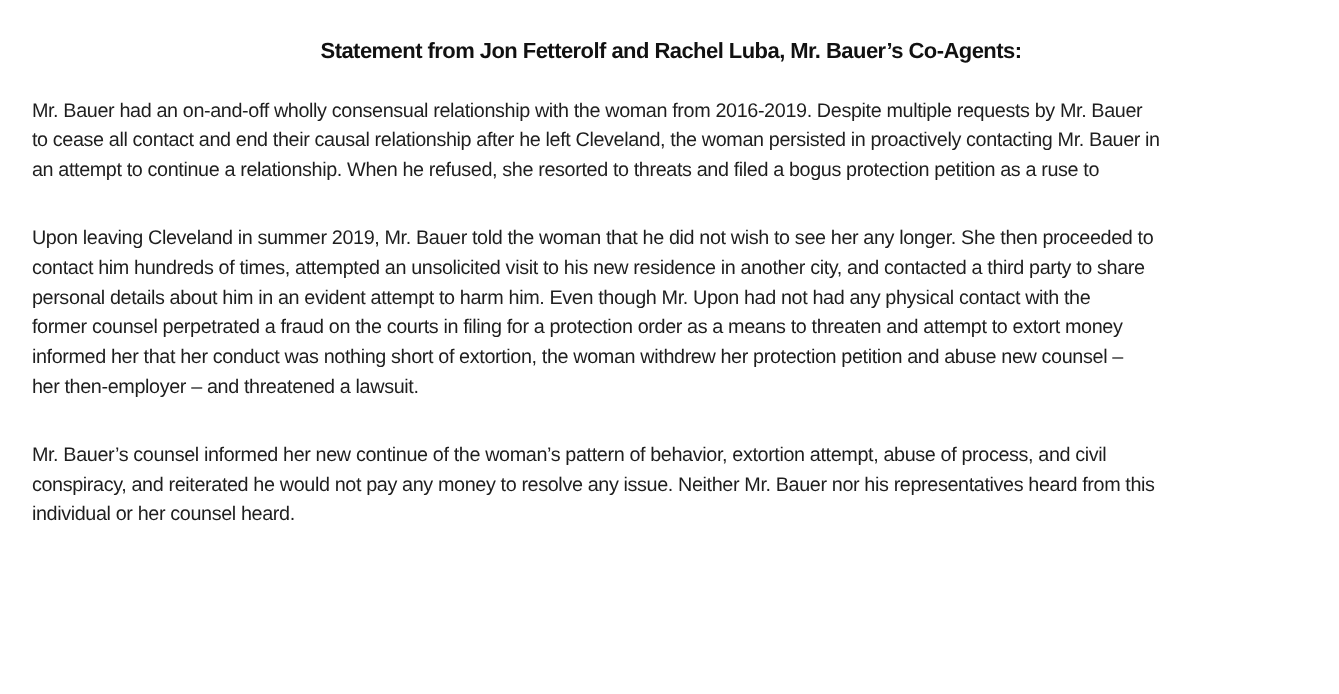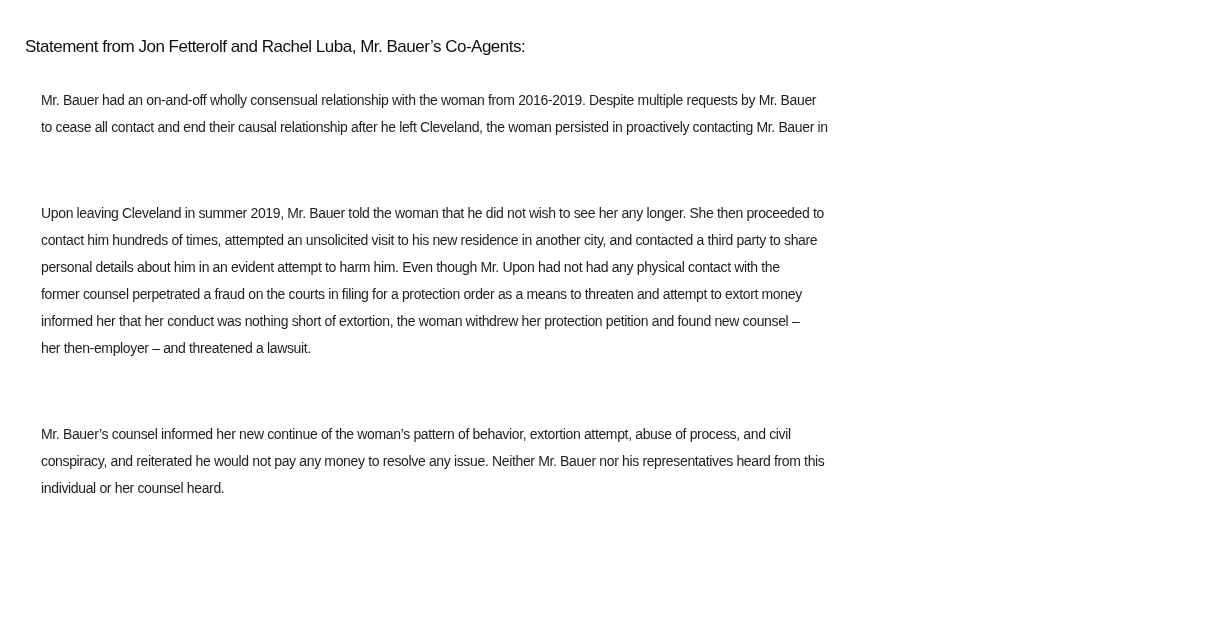--- a/index.html
+++ b/index.html
@@ -15,61 +15,63 @@
       font-family: "Liberation Sans", "DejaVu Sans", sans-serif;
       color: #1a1a1a;
     }
     .doc {
       position: absolute;
       left: 25px;
       top: 34px;
       width: 1170px;
     }
     .heading {
-      font-weight: normal;
-      font-size: 17px;
+      font-weight: bold;
+      font-size: 20px;
       letter-spacing: -0.5px;
       line-height: 26px;
       margin: 0 0 27px 0;
       color: #111;
+      text-align: center;
     }
     .para {
-      font-size: 14px;
+      font-size: 18px;
       line-height: 27px;
       letter-spacing: -0.35px;
-      margin: 16px;
+      margin: 4px;
       color: #1e1e1e;
     }
     .para .line {
       display: block;
       white-space: nowrap;
     }
     .gap {
       height: 27px;
     }
   </style>
 </head>
 <body>
 
 <div class="doc">
   <div class="heading">Statement from Jon Fetterolf and Rachel Luba, Mr. Bauer’s Co-Agents:</div>
 
   <p class="para">
     <span class="line">Mr. Bauer had an on-and-off wholly consensual relationship with the woman from 2016-2019. Despite multiple requests by Mr. Bauer</span>
     <span class="line">to cease all contact and end their causal relationship after he left Cleveland, the woman persisted in proactively contacting Mr. Bauer in</span>
+    <span class="line">an attempt to continue a relationship. When he refused, she resorted to threats and filed a bogus protection petition as a ruse to</span>
   </p>
 
   <div class="gap"></div>
 
   <p class="para">
     <span class="line">Upon leaving Cleveland in summer 2019, Mr. Bauer told the woman that he did not wish to see her any longer. She then proceeded to</span>
     <span class="line">contact him hundreds of times, attempted an unsolicited visit to his new residence in another city, and contacted a third party to share</span>
     <span class="line">personal details about him in an evident attempt to harm him. Even though Mr. Upon had not had any physical contact with the</span>
     <span class="line">former counsel perpetrated a fraud on the courts in filing for a protection order as a means to threaten and attempt to extort money</span>
-    <span class="line">informed her that her conduct was nothing short of extortion, the woman withdrew her protection petition and found new counsel –</span>
+    <span class="line">informed her that her conduct was nothing short of extortion, the woman withdrew her protection petition and abuse new counsel –</span>
     <span class="line">her then-employer – and threatened a lawsuit.</span>
   </p>
 
   <div class="gap"></div>
 
   <p class="para">
     <span class="line">Mr. Bauer’s counsel informed her new continue of the woman’s pattern of behavior, extortion attempt, abuse of process, and civil</span>
     <span class="line">conspiracy, and reiterated he would not pay any money to resolve any issue. Neither Mr. Bauer nor his representatives heard from this</span>
     <span class="line">individual or her counsel heard.</span>
   </p>

